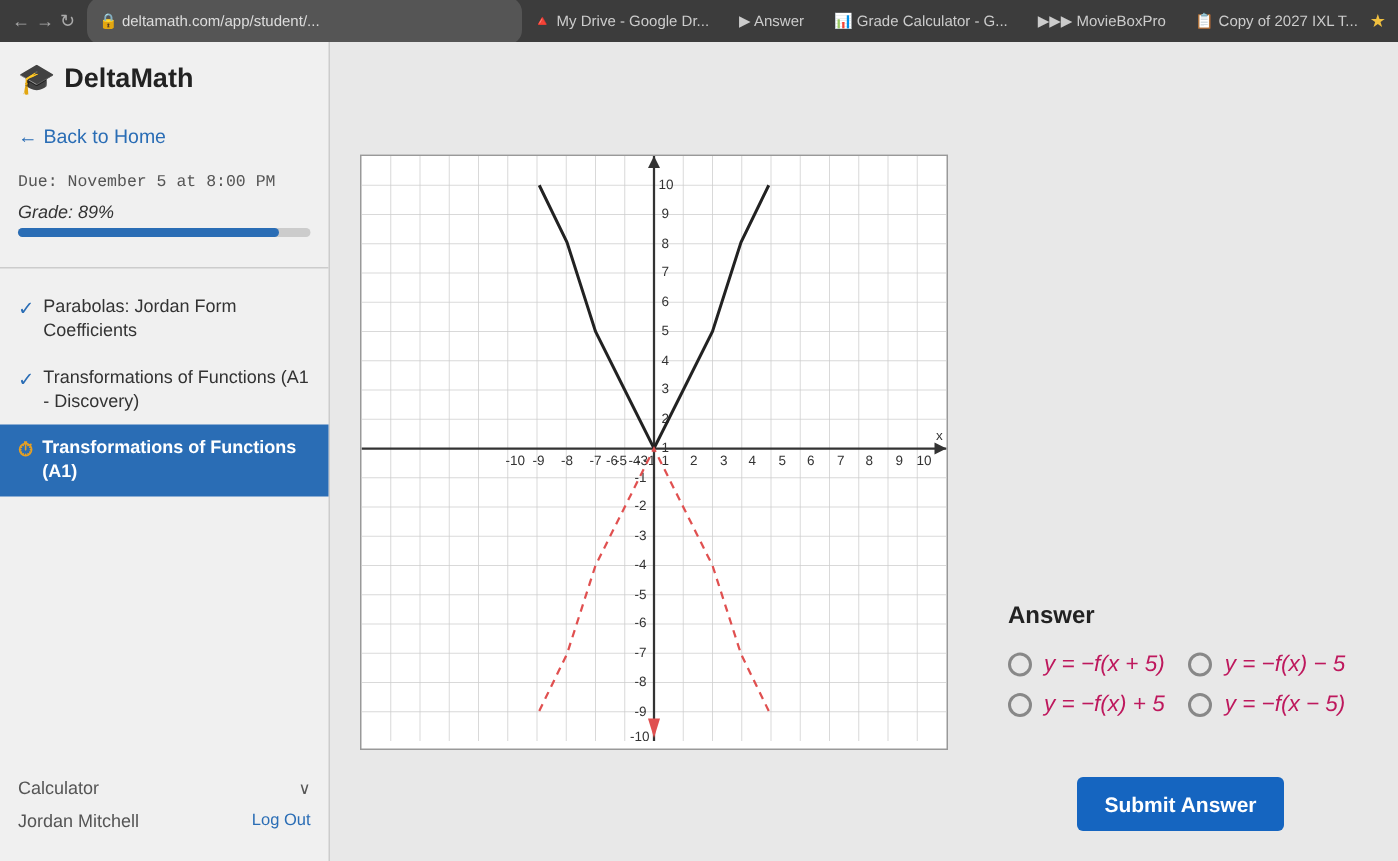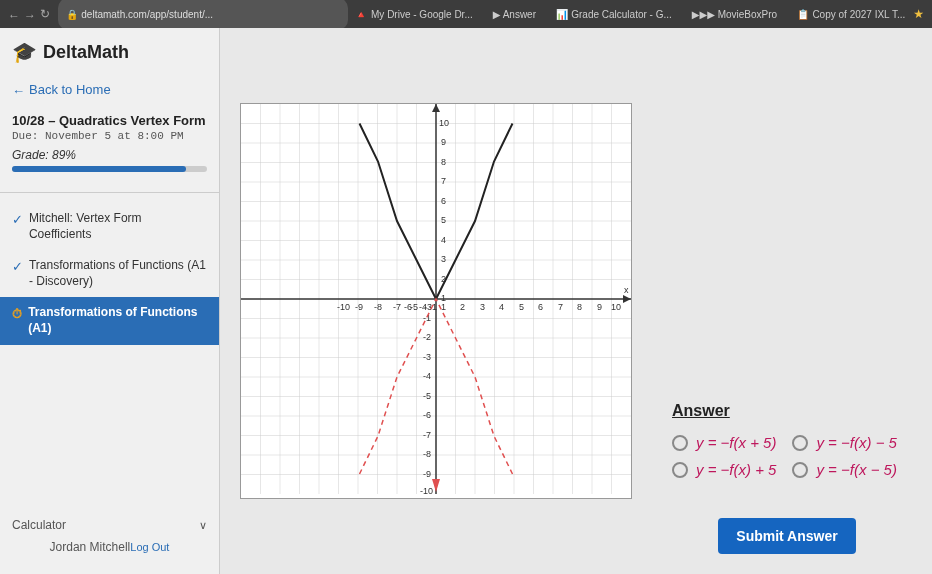--- a/index.html
+++ b/index.html
@@ -183,21 +183,21 @@
     .calculator-row {
       display: flex;
       align-items: center;
       justify-content: space-between;
       padding: 4px 0;
     }
     .chevron { color: #555; font-size: 11px; }
     .user-row {
       display: flex;
       align-items: center;
-      justify-content: center;
+      justify-content: space-between;
       margin-top: 4px;
     }
     .logout-link {
       color: #2a6db5;
       font-size: 11px;
       cursor: pointer;
       text-decoration: none;
     }
 
     
@@ -235,21 +235,20 @@
       display: flex;
       flex-direction: column;
       justify-content: flex-end;
       min-width: 280px;
     }
     .answer-title {
       font-size: 16px;
       font-weight: bold;
       color: #222;
       margin-bottom: 14px;
-      text-decoration: underline;
     }
     .answer-col {
       display: flex;
       flex-direction: column;
       gap: 10px;
     }
     .two-col-answers {
       display: flex;
       gap: 16px;
     }
@@ -322,33 +321,32 @@
       <span class="logo-icon">🎓</span>
       <span class="logo-text">DeltaMath</span>
     </div>
 
     <a class="back-link">
       <span>←</span>
       <span>Back to Home</span>
     </a>
 
     <div class="assignment-info">
-      <div class="assignment-title">10/28 – Quadratics Vertex Form</div>
       <div class="assignment-due">Due: November 5 at 8:00 PM</div>
       <div class="grade-label">Grade: 89%</div>
       <div class="grade-bar-bg">
         <div class="grade-bar-fill"></div>
       </div>
     </div>
 
     <hr class="divider">
 
     <div class="menu-item">
       <span class="check-icon">✓</span>
-      <span class="menu-item-label">Mitchell: Vertex Form Coefficients</span>
+      <span class="menu-item-label">Parabolas: Jordan Form Coefficients</span>
     </div>
 
     <div class="menu-item">
       <span class="check-icon">✓</span>
       <span class="menu-item-label">Transformations of Functions (A1 - Discovery)</span>
     </div>
 
     <div class="menu-item active">
       <span class="clock-icon">⏱</span>
       <span class="menu-item-label">Transformations of Functions (A1)</span>

